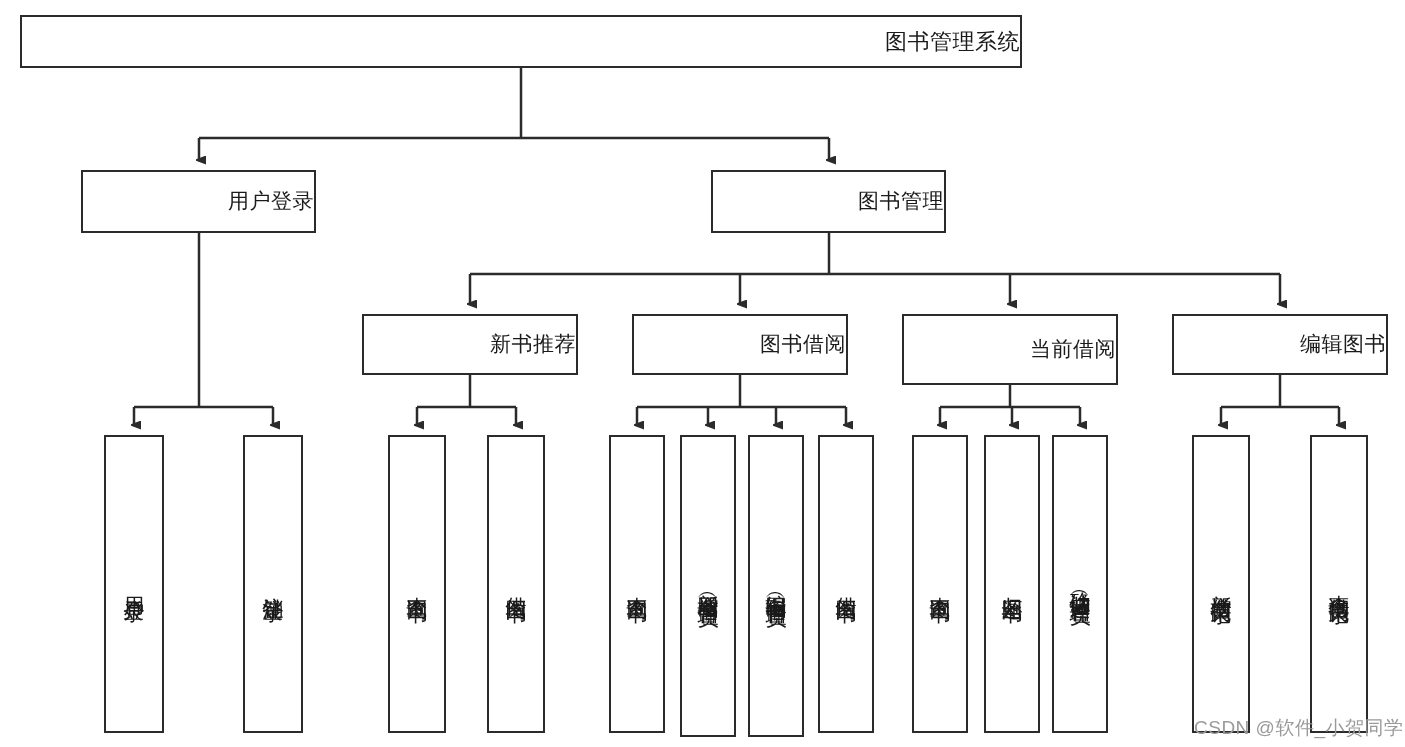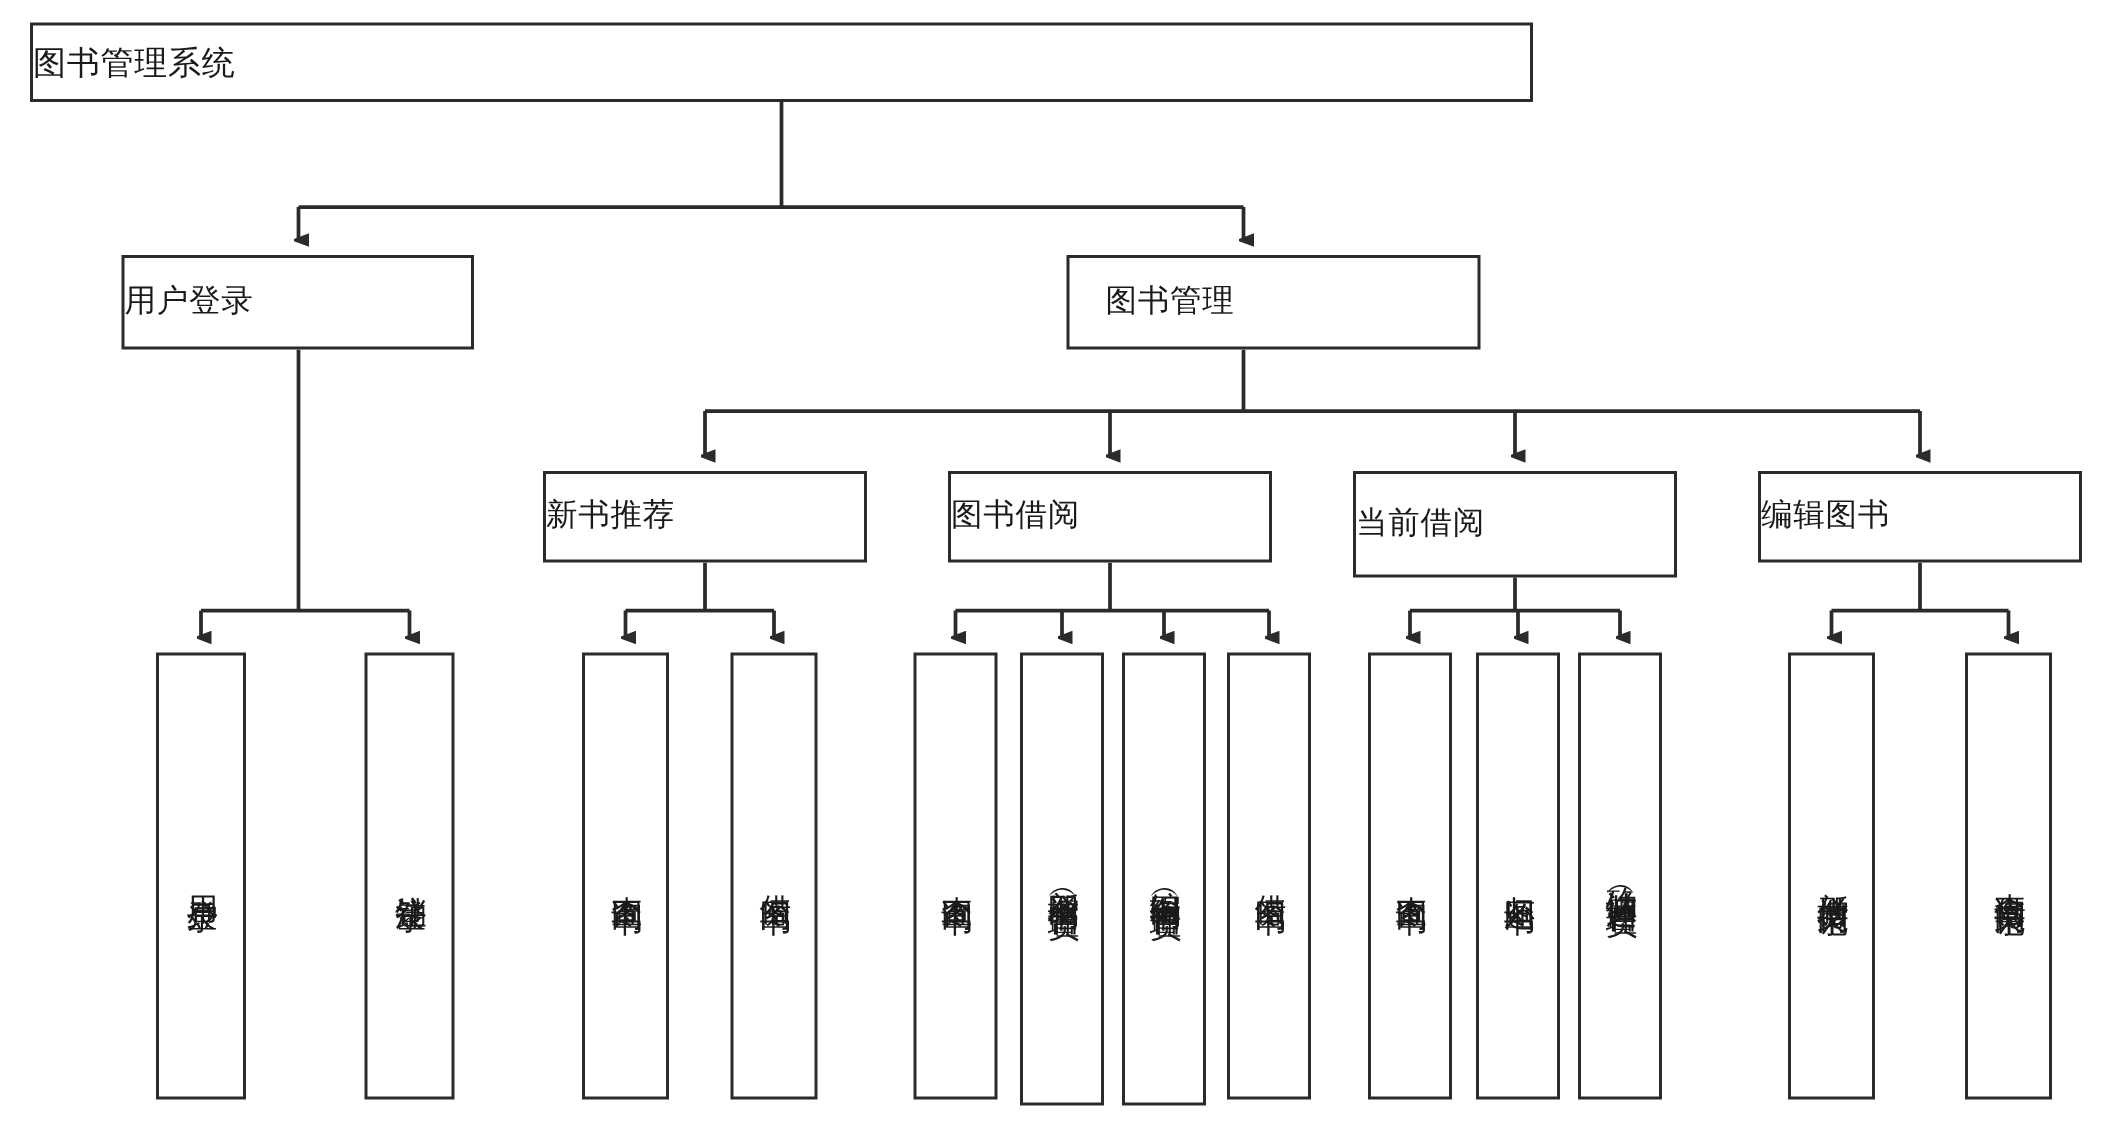--- a/index.html
+++ b/index.html
@@ -25,21 +25,21 @@
     height: 747px;
     pointer-events: none;
   }
   .node {
     position: absolute;
     box-sizing: border-box;
     border: 2px solid #2b2b2b;
     background: #ffffff;
     display: flex;
     align-items: center;
-    justify-content: flex-start;
+    justify-content: flex-end;
     color: #1a1a1a;
   }
   .node .label {
     display: block;
     text-align: center;
     line-height: 1.18;
     letter-spacing: 0.5px;
   }
   
   .node.horiz .label {
@@ -126,21 +126,21 @@
     </g>
   </svg>
 
   <div class="node horiz root" style="left:20px; top:15px; width:1002px; height:53px;">
     <span class="label">图书管理系统</span>
   </div>
 
   <div class="node horiz" style="left:81px; top:170px; width:235px; height:63px;">
     <span class="label">用户登录</span>
   </div>
-  <div class="node horiz" style="left:711px; top:170px; width:276px; height:63px;padding-left:24px;">
+  <div class="node horiz" style="left:711px; top:170px; width:235px; height:63px;padding-left:24px;">
     <span class="label">图书管理</span>
   </div>
 
   <div class="node horiz" style="left:632px; top:314px; width:216px; height:61px;">
     <span class="label">图书借阅</span>
   </div>
   <div class="node horiz" style="left:362px; top:314px; width:216px; height:61px;">
     <span class="label">新书推荐</span>
   </div>
   <div class="node horiz" style="left:902px; top:314px; width:216px; height:71px;">
@@ -187,14 +187,15 @@
     <span class="label">确认归还（管理员）</span>
   </div>
 
   <div class="node vert" style="left:1192px; top:435px; width:58px; height:298px;">
     <span class="label">新增借阅记录</span>
   </div>
   <div class="node vert" style="left:1310px; top:435px; width:58px; height:298px;">
     <span class="label">查询借阅记录</span>
   </div>
 
+  <div class="watermark" style="left:1194px; top:715px;">CSDN @软件_小贺同学</div>
 
 </div>
 
 </body></html>

